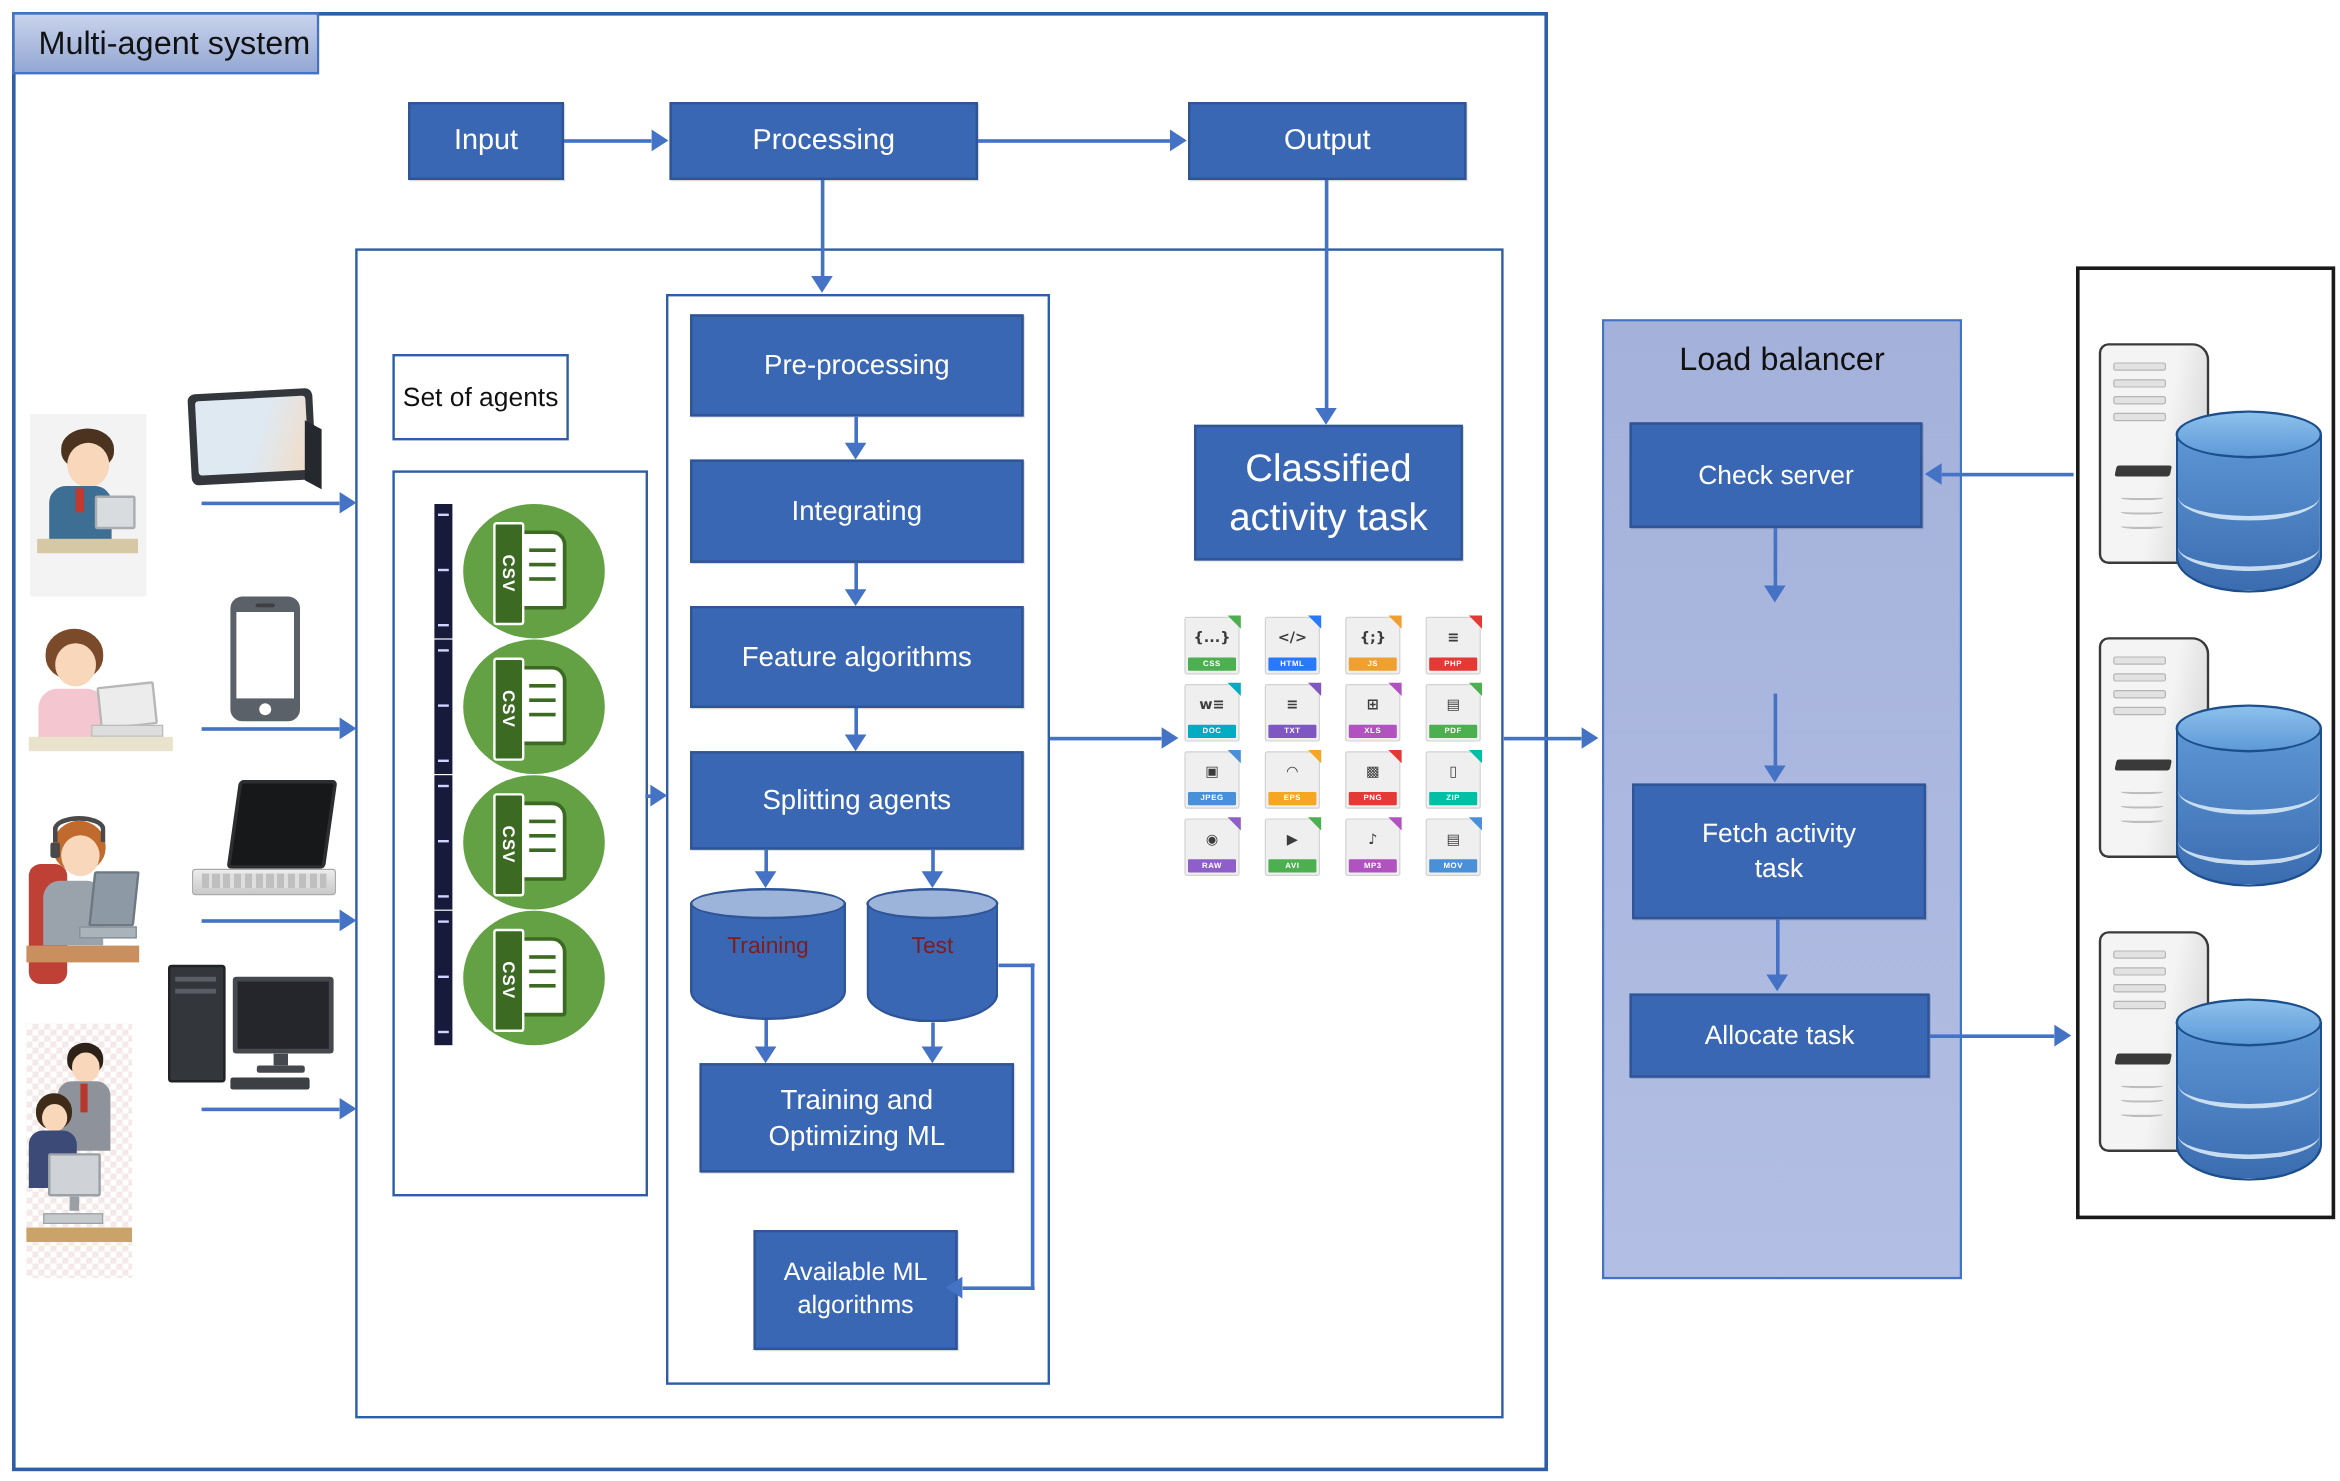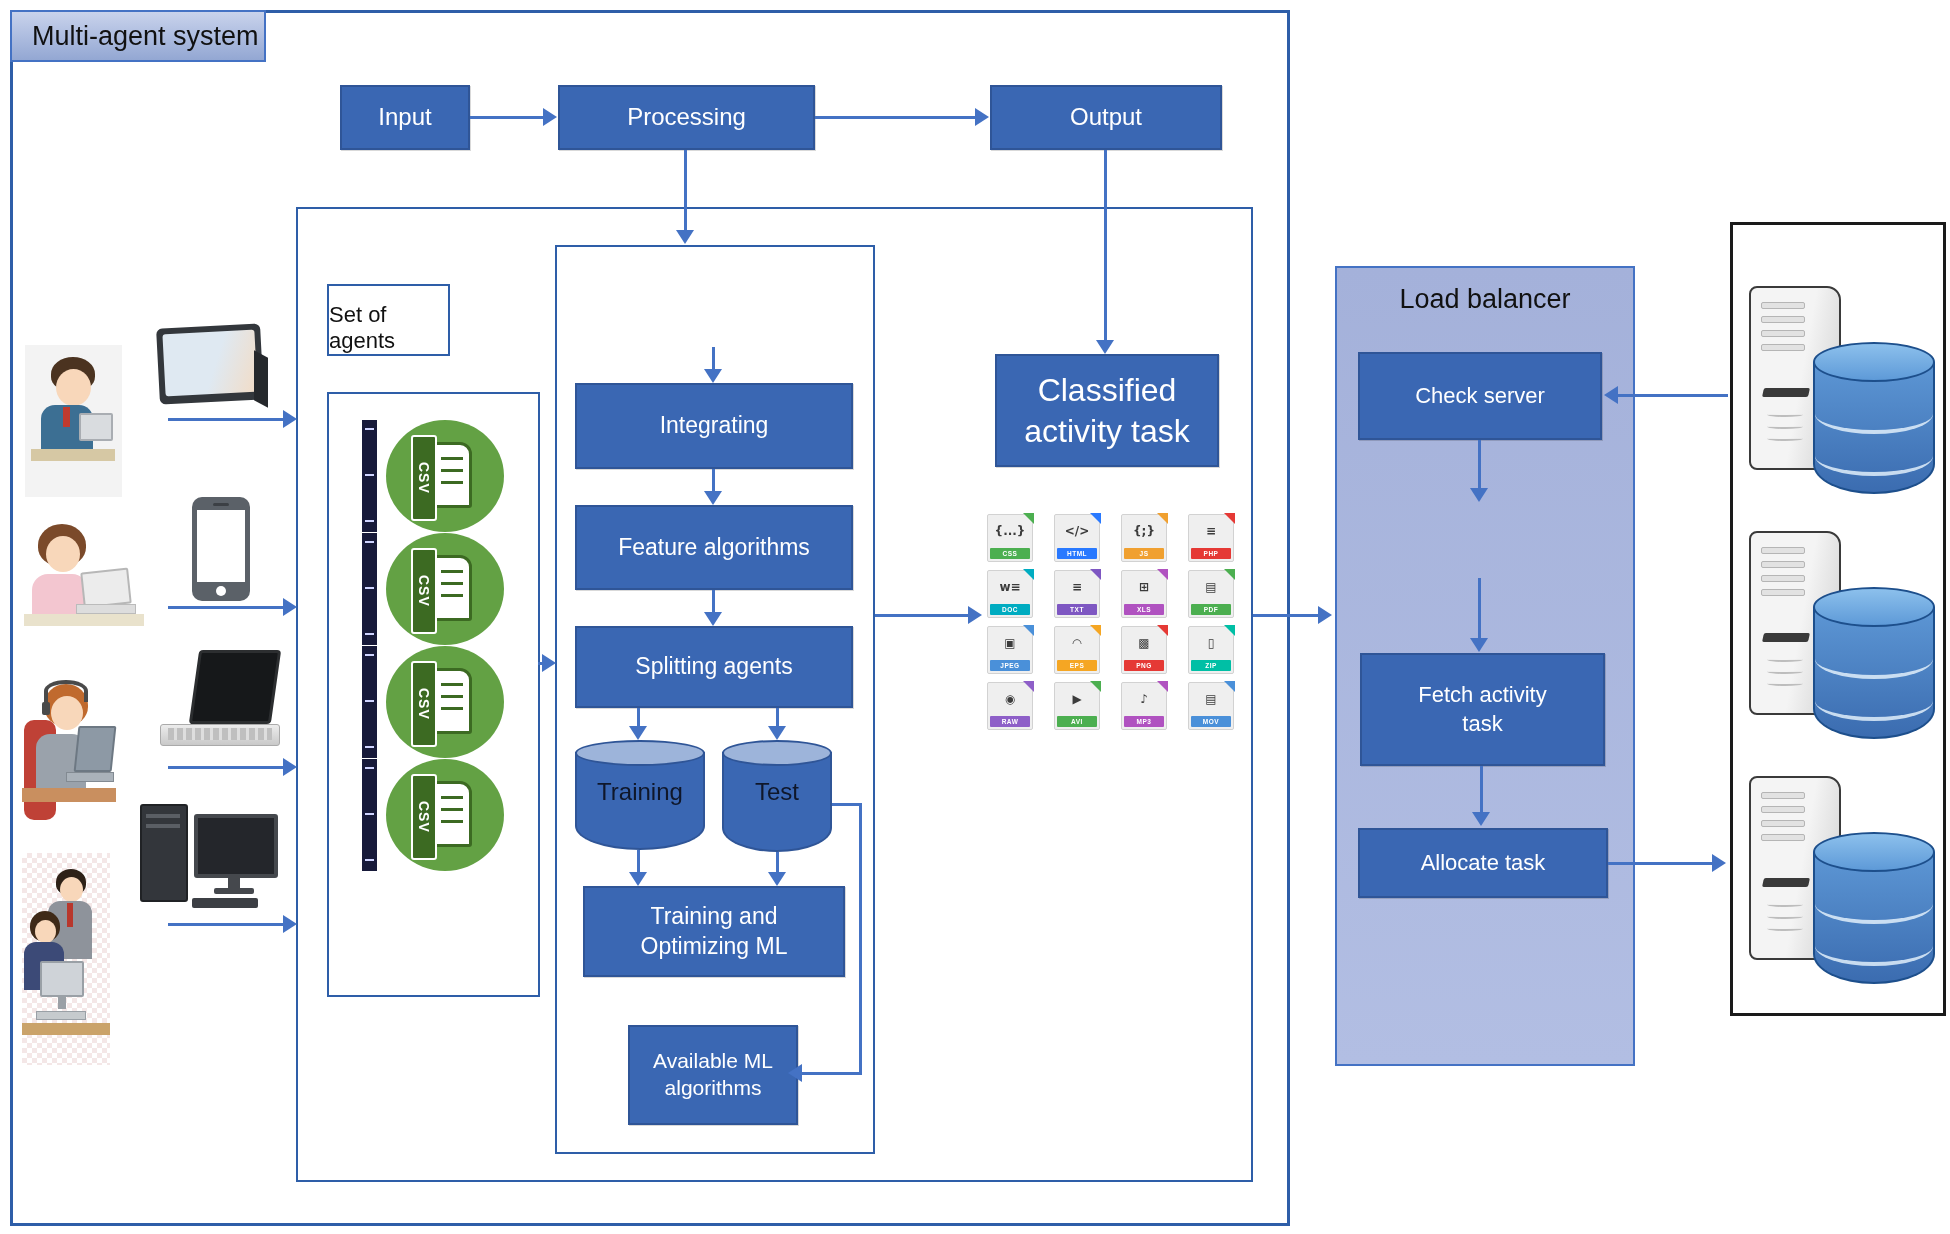--- a/index.html
+++ b/index.html
@@ -30,21 +30,21 @@
   .ah.r{border-left:14px solid var(--arrow);border-right:none;}
   .ah.l{border-right:14px solid var(--arrow);border-left:none;}
   .ah.d{border-top:14px solid var(--arrow);border-bottom:none;}
 
   
   .cyl{position:absolute;}
   .cyl-body{position:absolute;left:0;right:0;top:12px;bottom:0;background:var(--box-fill);
        border:2.5px solid var(--box-border);border-top:none;border-radius:0 0 50% 50%/0 0 24px 24px;}
   .cyl-lid{position:absolute;left:0;right:0;top:0;height:26px;background:#9db4da;
        border:2.5px solid var(--box-border);border-radius:50%;}
-  .cyl-label{position:absolute;left:0;right:0;top:38px;text-align:center;color:#0f172a;font-size:24px;}
+  .cyl-label{position:absolute;left:0;right:0;top:38px;text-align:center;color:#7f1d1d;font-size:19px;}
 
   
   .lb-panel{position:absolute;background:linear-gradient(180deg,#a4b1da,#b2bee3);
        border:2px solid #4472c4;margin-top:44px;}
   .lb-title{position:absolute;left:0;right:0;top:16px;text-align:center;font-size:27px;color:#111;}
 
   
   .srv-panel{position:absolute;background:#fff;border:3px solid #1a1a1a;}
   .server{position:absolute;left:8px;width:200px;height:225px;}
   .tower{position:absolute;left:8px;top:6px;width:92px;height:184px;border:2px solid #3a3a3a;
@@ -178,21 +178,21 @@
   <div class="device" style="left:140px;top:804px;width:140px;height:118px;">
     <i class="pp" style="left:0;top:0;width:48px;height:98px;background:#33363b;border:2px solid #202225;border-radius:3px;"></i>
     <i class="pp" style="left:6px;top:10px;width:34px;height:4px;background:#5a5e64;"></i>
     <i class="pp" style="left:6px;top:20px;width:34px;height:4px;background:#5a5e64;"></i>
     <i class="pp" style="left:54px;top:10px;width:84px;height:64px;background:#24262b;border:4px solid #45484d;border-radius:3px;"></i>
     <i class="pp" style="left:88px;top:74px;width:12px;height:10px;background:#45484d;"></i>
     <i class="pp" style="left:74px;top:84px;width:40px;height:6px;background:#45484d;border-radius:2px;"></i>
     <i class="pp" style="left:52px;top:94px;width:66px;height:10px;background:#3c3f44;border-radius:2px;"></i>
   </div>
 
-  <div class="lbl-frame" style="left:327px;top:284px;width:123px;height:72px;align-items:flex-end;">
+  <div class="lbl-frame" style="left:327px;top:295px;width:147px;height:72px;">
     <span>Set of agents</span>
   </div>
   <div class="agents-box" style="left:327px;top:392px;width:213px;height:605px;">
     <div class="agent" style="top:26px;">
       <span class="abar">
           <i style="top:8px;"></i>
           <i style="top:54px;"></i>
           <i style="top:100px;"></i>
         </span>
       <span class="acircle">
@@ -245,20 +245,23 @@
           <span class="aribbon">
               <span>CSV</span>
             </span>
           <span class="alines"><i style="top:12px;"></i><i style="top:24px;"></i><i style="top:36px;"></i></span>
         </span>
       </span>
     </div>
   </div>
 
   <div class="frame" style="left:555px;top:245px;width:320px;height:909px;"></div>
+  <div class="box" style="left:575px;top:262px;width:278px;height:85px;">
+    <span>Pre-processing</span>
+  </div>
   <div class="box" style="left:575px;top:383px;width:278px;height:86px;">
     <span>Integrating</span>
   </div>
   <div class="box" style="left:575px;top:505px;width:278px;height:85px;">
     <span>Feature algorithms</span>
   </div>
   <div class="box" style="left:575px;top:626px;width:278px;height:82px;">
     <span>Splitting agents</span>
   </div>
 

